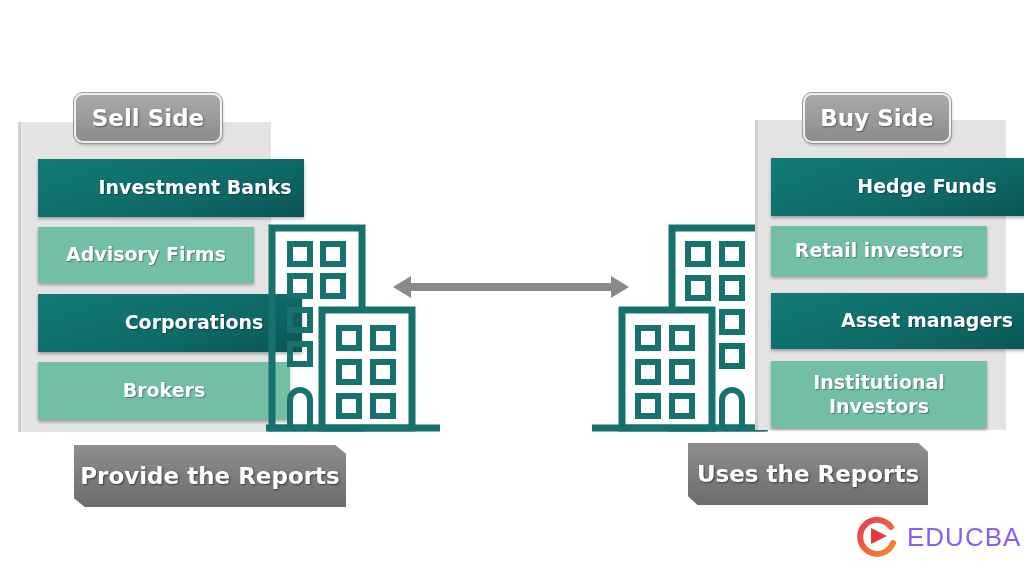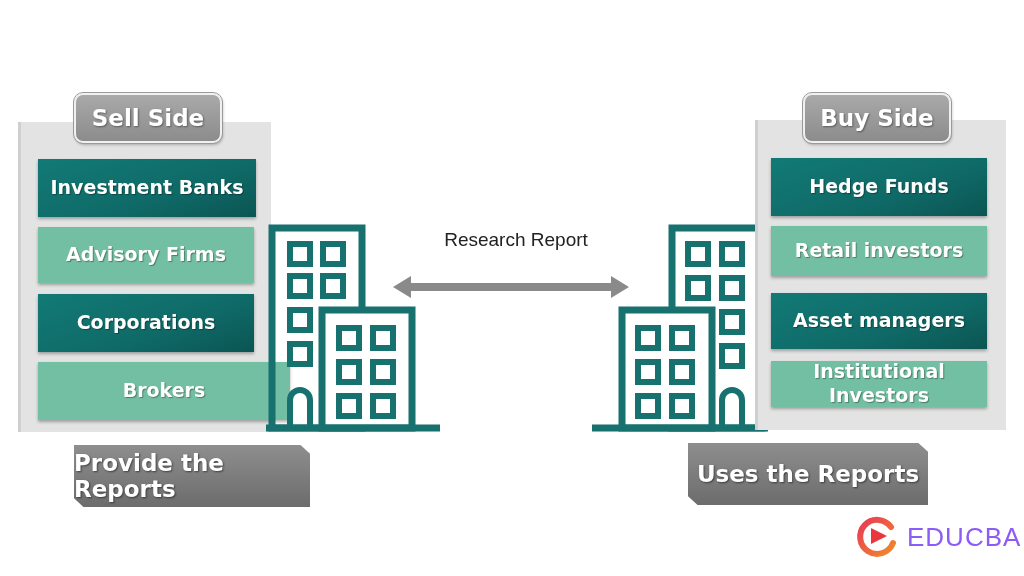--- a/index.html
+++ b/index.html
@@ -10,31 +10,31 @@
   .panel.right { left:755px; top:120px; width:248px; height:310px; }
   .side-title { position:absolute; background:linear-gradient(#a9a9a9,#8c8c8c); border:2px solid #f0f0f0;
                 outline:1px solid #9a9a9a; border-radius:9px; color:#fff; font-weight:bold; font-size:23px;
                 text-align:center; line-height:46px; height:46px;
                 text-shadow:1px 1px 2px rgba(0,0,0,0.4); box-shadow:1px 2px 3px rgba(0,0,0,0.25); }
   .side-title.left { left:74px; top:93px; width:144px; }
   .side-title.right { left:803px; top:93px; width:144px; }
   .item { position:absolute; color:#fff; font-weight:bold; font-size:19px; text-align:center;
           display:flex; align-items:center; justify-content:center; line-height:1.25;
           text-shadow:1px 1px 1px rgba(0,0,0,0.35); box-shadow:0 2px 3px rgba(0,0,0,0.3); }
-  .item.dark { background:linear-gradient(160deg,#127a76 0%,#0f6a67 60%,#0b5553 100%); }
+  .item.dark { background:linear-gradient(160deg,#127a76 0%,#0f6a67 60%,#0b5553 100%);padding-left:48px; }
   .item.light { background:#73bfa3; }
   .bldg { position:absolute; }
   .caption { position:absolute; left:410px; top:226px; width:212px; text-align:center; color:#222;
              font-family:"Liberation Sans", sans-serif; font-size:19px; line-height:28px; }
   .arrow { position:absolute; left:393px; top:276px; width:236px; height:22px; }
   .footer-btn { position:absolute; color:#fff; font-weight:bold; font-size:23px;
                 background:linear-gradient(#8e8e8e,#6c6c6c); display:flex; align-items:center; justify-content:center;
                 text-shadow:1px 1px 2px rgba(0,0,0,0.5); box-shadow:1px 2px 3px rgba(0,0,0,0.3);
                 clip-path:polygon(0 0, 96% 0, 100% 14%, 100% 100%, 4% 100%, 0 86%); }
-  .footer-btn.left { left:74px; top:445px; width:236px; height:62px; }
+  .footer-btn.left { left:74px; top:445px; width:272px; height:62px; }
   .footer-btn.right { left:688px; top:443px; width:240px; height:62px; }
   .logo { position:absolute; left:855px; top:515px; display:flex; align-items:center; }
   .logo-text { font-family:"Liberation Sans", sans-serif; font-size:26px; color:#8b5cf6; letter-spacing:1px; margin-left:8px; }
 </style>
 </head>
 <body>
 
 <div class="panel left"></div>
 <div class="side-title left">Sell Side</div>
 <div class="item dark" style="left:38px;top:159px;width:218px;height:58px;">Investment Banks</div>
@@ -57,21 +57,20 @@
     <rect x="73" y="106" width="20" height="20" stroke-width="6"></rect>
     <rect x="107" y="106" width="20" height="20" stroke-width="6"></rect>
     <rect x="73" y="140" width="20" height="20" stroke-width="6"></rect>
     <rect x="107" y="140" width="20" height="20" stroke-width="6"></rect>
     <rect x="73" y="174" width="20" height="20" stroke-width="6"></rect>
     <rect x="107" y="174" width="20" height="20" stroke-width="6"></rect>
   </g>
 </svg>
 
 <div class="caption">
-  <div>Research Report</div>
 </div>
 <svg class="arrow" viewBox="0 0 236 22">
   <polygon points="0,11 18,0 18,7 218,7 218,0 236,11 218,22 218,15 18,15 18,22" fill="#8a8a8a"></polygon>
 </svg>
 
 <svg class="bldg" style="left:588px;top:222px;" width="180" height="212" viewBox="0 0 180 212">
   <g fill="none" stroke="#17716e" stroke-width="7">
     <rect x="84" y="6" width="90" height="200"></rect>
     <rect x="34" y="88" width="90" height="118" fill="#fff"></rect>
     <line x1="4" y1="206" x2="180" y2="206"></line>
@@ -89,21 +88,21 @@
     <rect x="50" y="174" width="20" height="20" stroke-width="6"></rect>
     <rect x="84" y="174" width="20" height="20" stroke-width="6"></rect>
   </g>
 </svg>
 
 <div class="panel right"></div>
 <div class="side-title right">Buy Side</div>
 <div class="item dark" style="left:771px;top:158px;width:216px;height:58px;">Hedge Funds</div>
 <div class="item light" style="left:771px;top:226px;width:216px;height:50px;">Retail investors</div>
 <div class="item dark" style="left:771px;top:293px;width:216px;height:56px;">Asset managers</div>
-<div class="item light" style="left:771px;top:361px;width:216px;height:46px;">Institutional Investors</div>
+<div class="item light" style="left:771px;top:361px;width:216px;height:67px;">Institutional Investors</div>
 
 <div class="footer-btn left">Provide the Reports</div>
 <div class="footer-btn right">Uses the Reports</div>
 
 <div class="logo">
   <svg width="44" height="44" viewBox="0 0 44 44">
     <defs>
       <linearGradient id="lg" x1="0" y1="0" x2="1" y2="1">
         <stop offset="0" stop-color="#e83a55"></stop>
         <stop offset="1" stop-color="#f08a2a"></stop>

